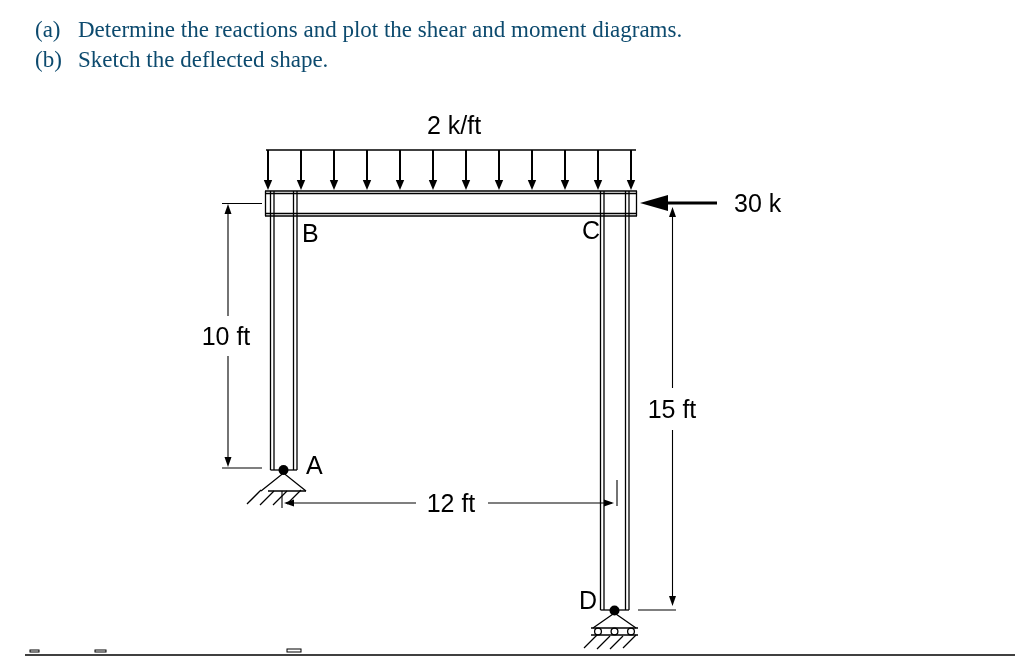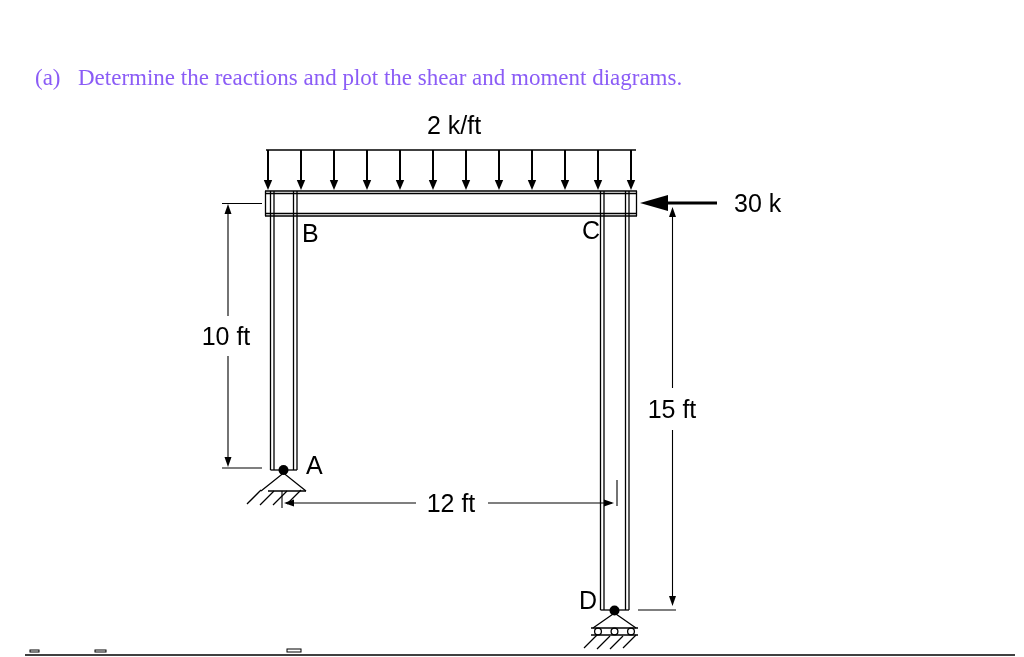--- a/index.html
+++ b/index.html
@@ -13,24 +13,23 @@
   #page {
     position: relative;
     width: 1024px;
     height: 657px;
     background: #ffffff;
     font-family: "Liberation Serif", serif;
   }
   .instr-line {
     position: absolute;
     left: 35px;
-    color: #8b5cf6;
+    color: #0c4a6e;
     font-size: 23px;
     white-space: nowrap;
-    margin-top: 48px;
   }
   .instr-label {
     display: inline-block;
     width: 43px;
   }
   #instr-1 { top: 17px; }
   #instr-2 { top: 47px; }
   #frame-svg {
     position: absolute;
     left: 0;
@@ -54,20 +53,23 @@
   .page-bottom-rule { stroke: #aaaaaa; stroke-width: 1.5; }
   .fragment { fill: #999; stroke: none; }
 </style>
 </head>
 <body>
 
 <div id="page">
 
   <div id="instr-1" class="instr-line">
     <span class="instr-label">(a)</span><span>Determine the reactions and plot the shear and moment diagrams.</span>
+  </div>
+  <div id="instr-2" class="instr-line">
+    <span class="instr-label">(b)</span><span>Sketch the deflected shape.</span>
   </div>
 
   <svg id="frame-svg" width="1024" height="657" viewBox="0 0 1024 657">
 
     <defs>
       <g id="dl-arrow">
         <line x1="0" y1="150" x2="0" y2="182" stroke="#000" stroke-width="2"></line>
         <polygon points="-4.2,180 4.2,180 0,190" fill="#000" stroke="none"></polygon>
       </g>
     </defs>

